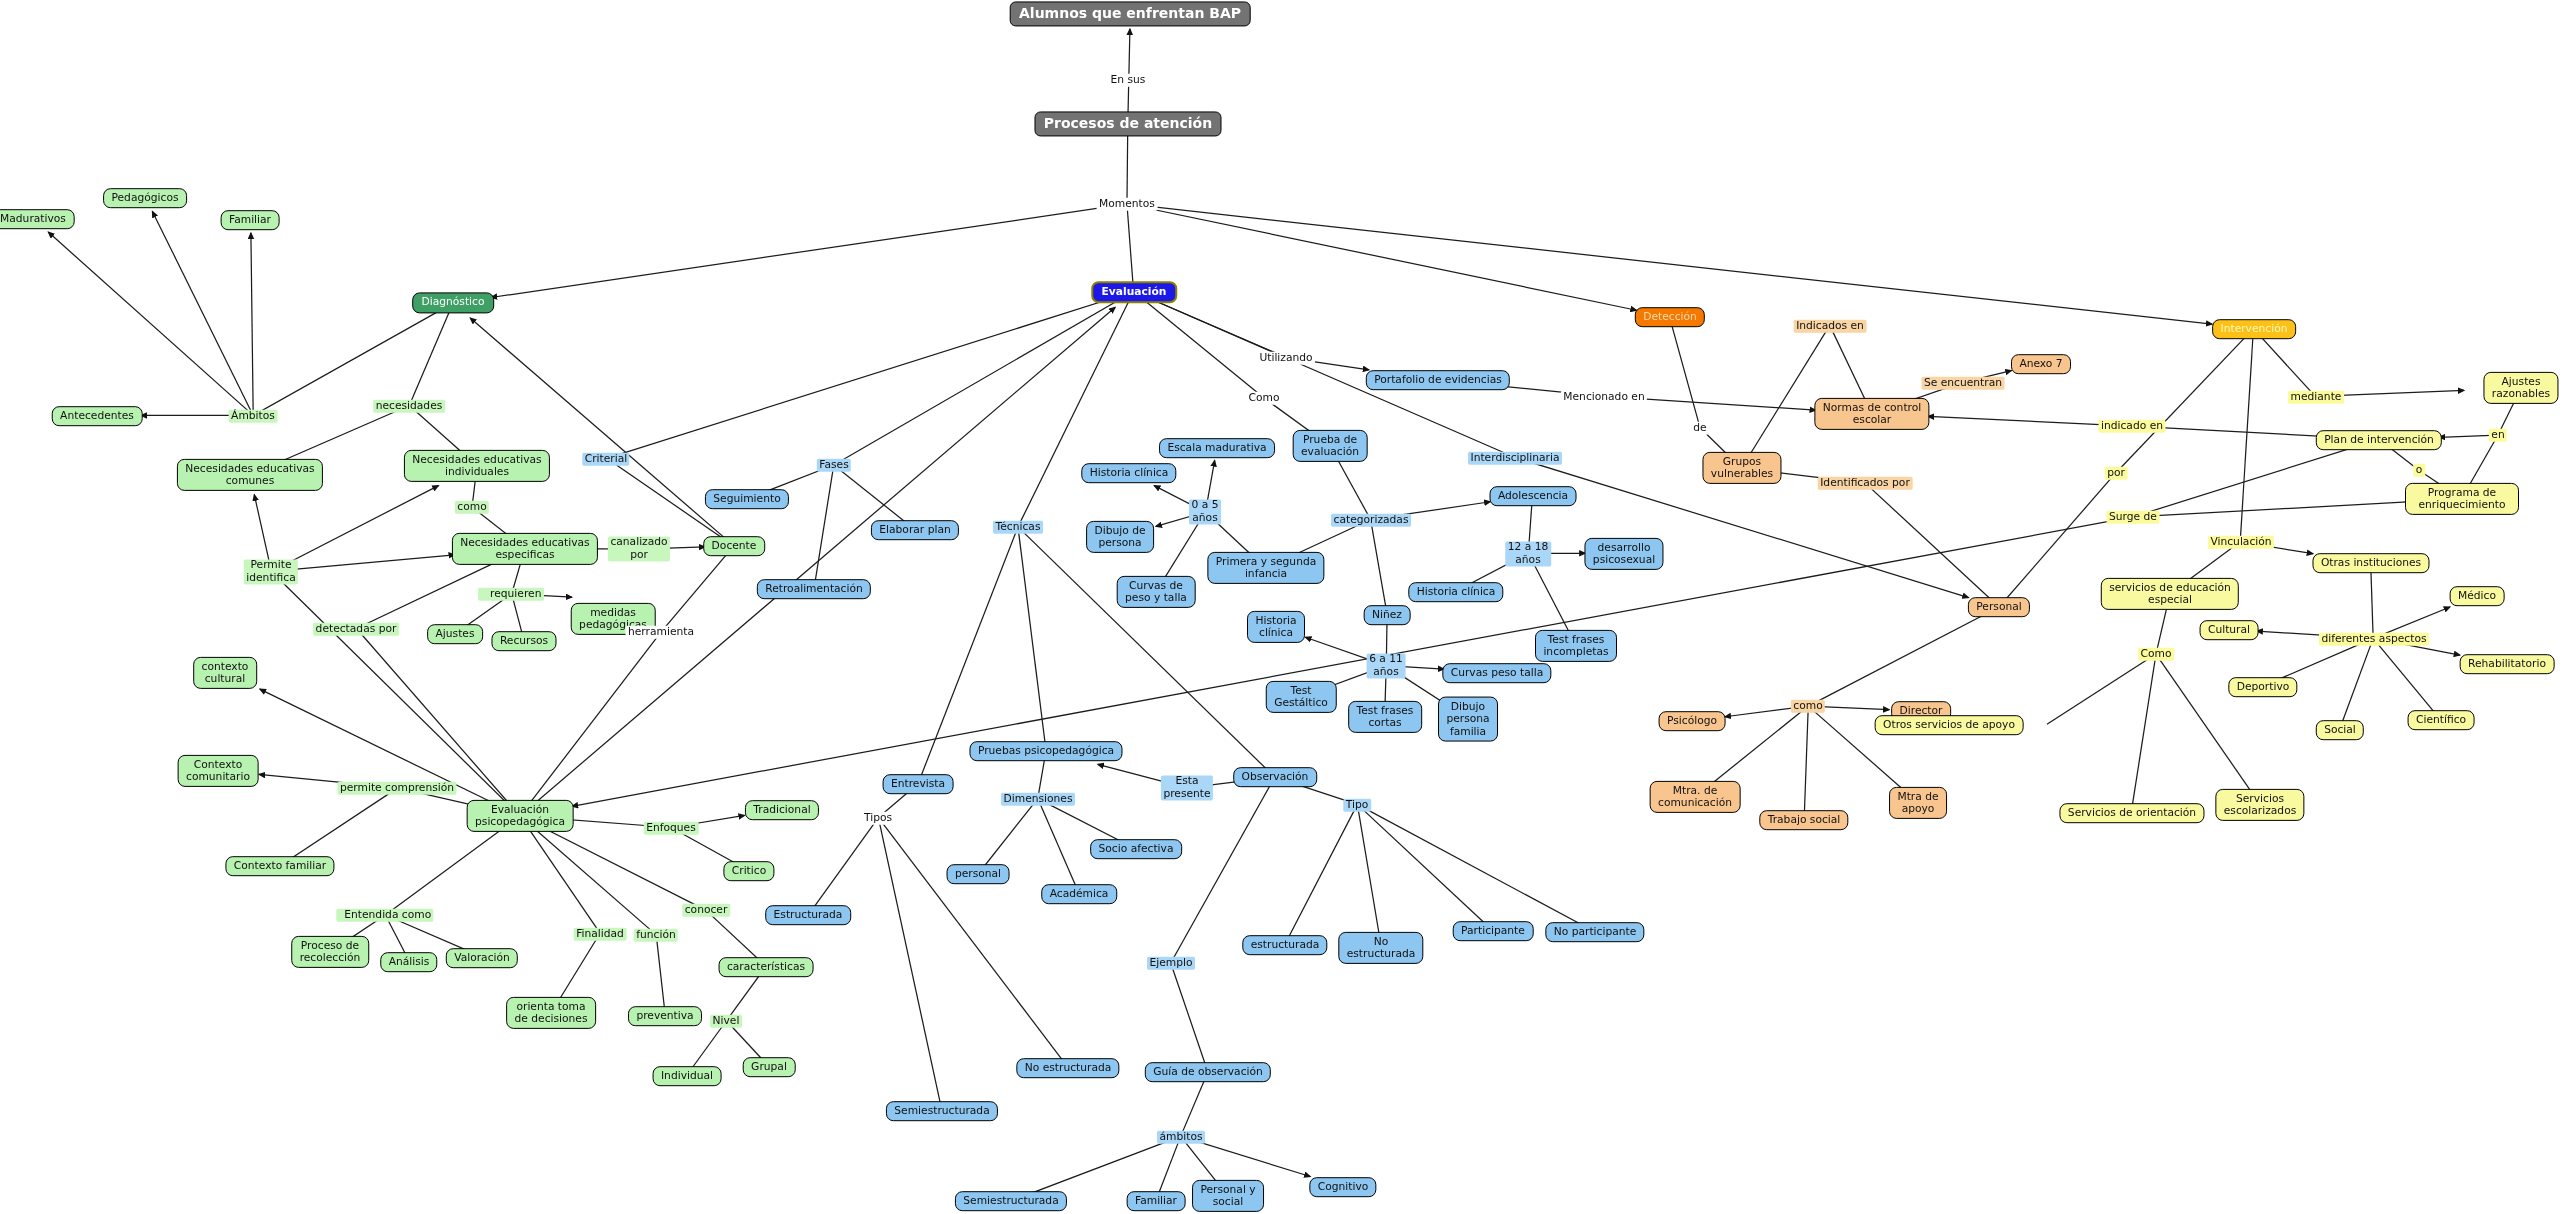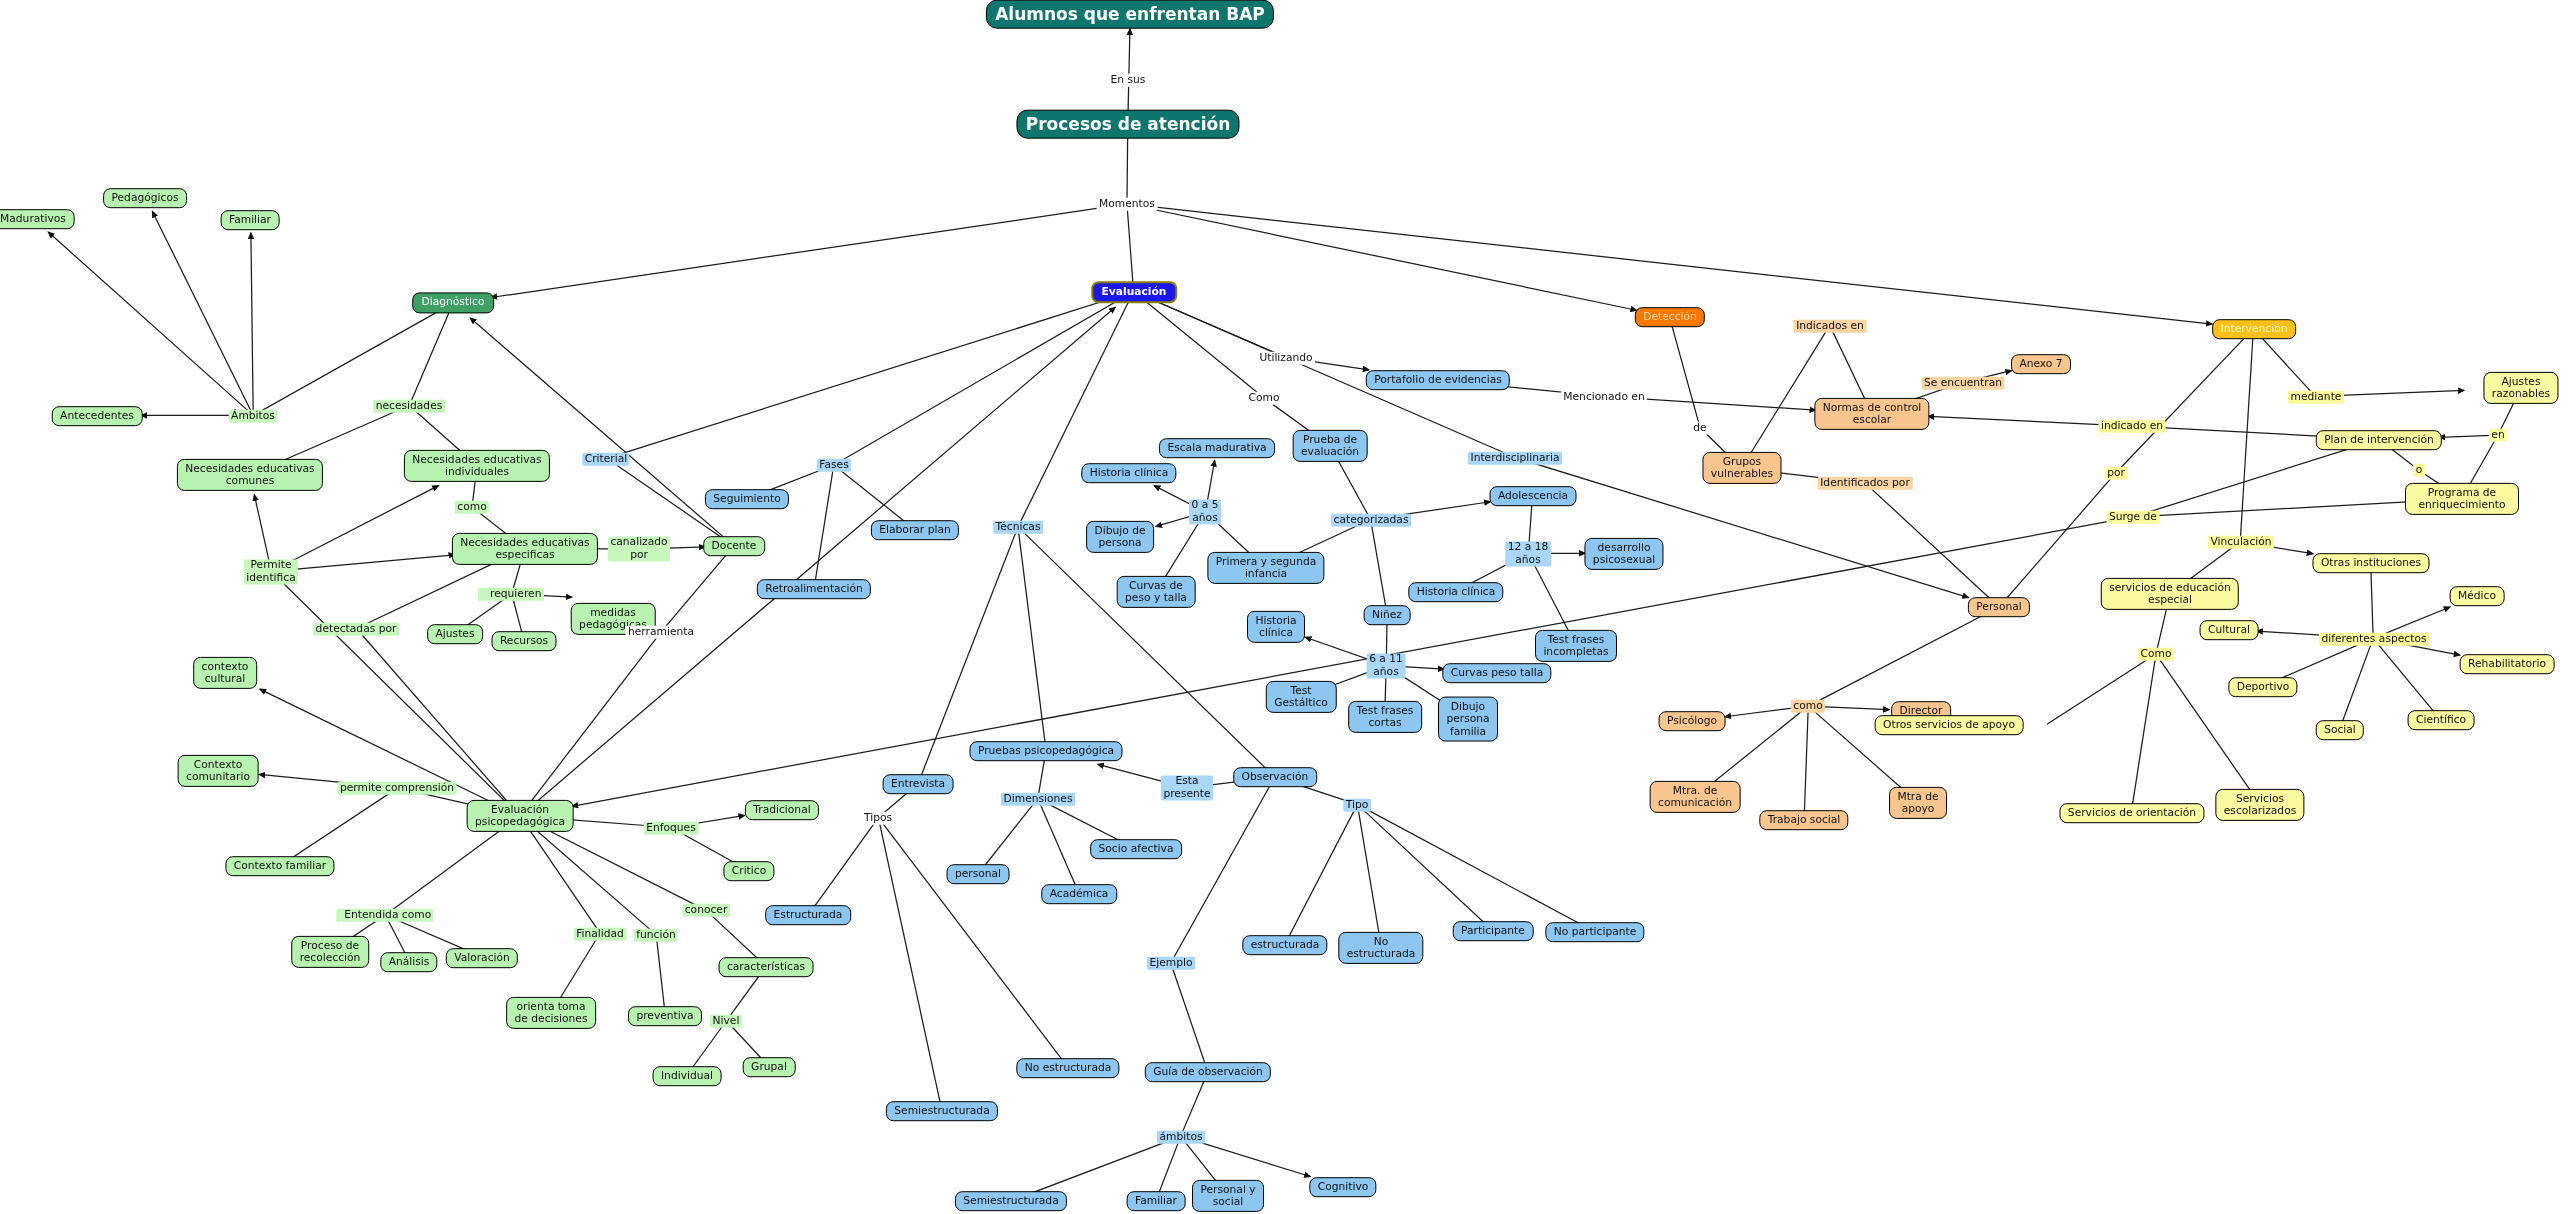--- a/index.html
+++ b/index.html
@@ -3,21 +3,21 @@
 <meta charset="utf-8">
 <style>
   html,body{margin:0;padding:0;background:#ffffff;}
   #map{position:relative;width:2576px;height:1214px;background:#ffffff;overflow:hidden;
        font-family:"DejaVu Sans","Liberation Sans",sans-serif;}
   #edges{position:absolute;left:0;top:0;z-index:0;}
   .node{position:absolute;transform:translate(-50%,-50%);z-index:2;font-size:10.7px;line-height:1.18;
         text-align:center;white-space:pre-line;color:#111;}
   .box{border:0.8px solid #000;border-radius:7.4px;padding:2.5px 7.4px;}
   .lbl{padding:0 2.5px;border-radius:1.7px;}
-  .t-root{background:#0f766e;color:#fff;font-weight:bold;border:0.8px solid #000;border-radius:11px;padding:3.3px 8.3px;font-size:17px;}
+  .t-root{background:#737373;color:#fff;font-weight:bold;border:0.8px solid #000;border-radius:6px;padding:3.3px 8.3px;font-size:14px;}
   .t-main-green{background:#3fa066;color:#fff;border:0.8px solid #000;border-radius:7.4px;padding:3.3px 8.3px;}
   .t-main-blue{background:#1c18e8;color:#fff;border:2.1px solid #8b8000;border-radius:7.4px;padding:2.5px 8.3px;font-weight:bold;}
   .t-main-orange{background:#f57900;color:#ffd9a8;border:0.8px solid #000;border-radius:7.4px;padding:2.5px 7.4px;}
   .t-main-yellow{background:#fcc019;color:#fffbb4;border:0.8px solid #000;border-radius:7.4px;padding:2.5px 7.4px;}
   .t-green{background:#b8f2b0;}
   .t-green-label{background:#c8f7bd;}
   .t-blue{background:#8dc6f0;}
   .t-blue-label{background:#aad7f7;}
   .t-orange{background:#f9c58f;}
   .t-orange-label{background:#f9d4a4;}

